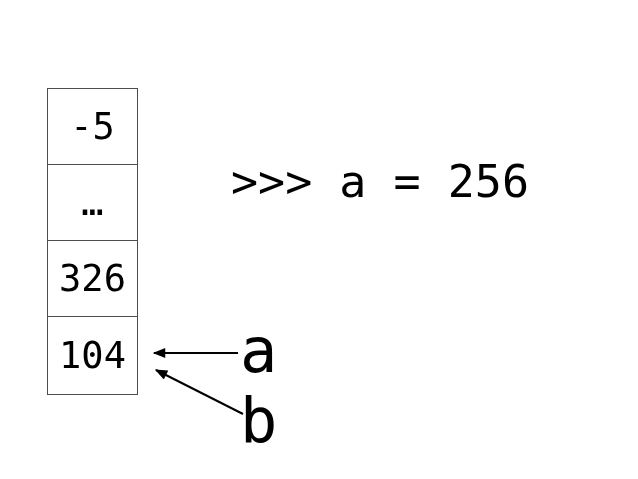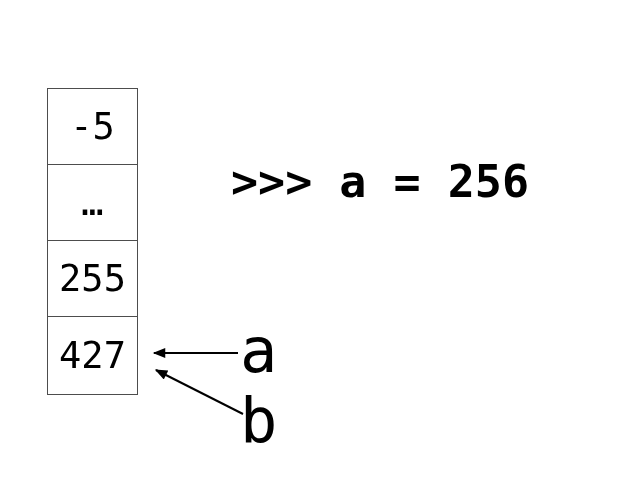--- a/index.html
+++ b/index.html
@@ -43,21 +43,21 @@
 
   
   .console {
     position: absolute;
     left: 231px;
     top: 39px;
     font-size: 45px;
     line-height: 57px;
     white-space: pre;
   }
-  .code-line { height: 57px; font-weight: bold; }
+  .code-line { height: 57px; }
 
   
   .var-label {
     position: absolute;
     font-size: 62px;
     line-height: 62px;
     white-space: pre;
   }
   #var-a { left: 240px; top: 320px; }
   #var-b { left: 240px; top: 390px; }
@@ -76,24 +76,24 @@
 <div class="canvas">
 
   <div class="int-table">
     <div class="cell">
       <span>-5</span>
     </div>
     <div class="cell">
       <span>…</span>
     </div>
     <div class="cell">
-      <span>255</span>
+      <span>326</span>
     </div>
     <div class="cell">
-      <span>427</span>
+      <span>104</span>
     </div>
   </div>
 
   <div class="console">
     <div class="code-line"><span>&gt;&gt;&gt; a = 256</span></div>
     
     
   </div>
 
   <div class="var-label" id="var-a">a</div>

